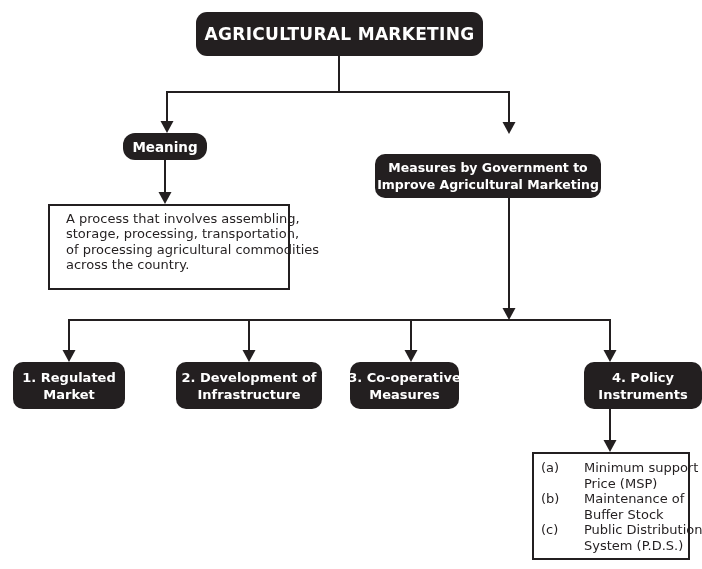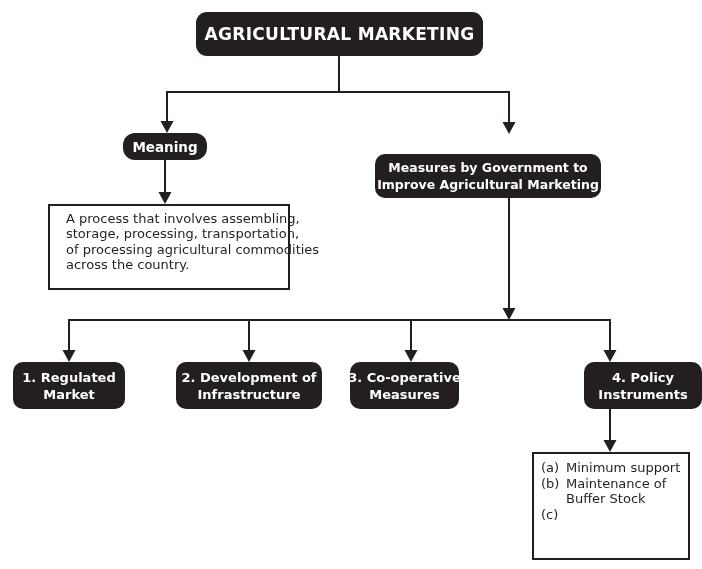--- a/index.html
+++ b/index.html
@@ -90,21 +90,21 @@
   .policy-box {
     left: 532px; top: 452px; width: 158px; height: 108px;
     padding: 6px 4px 6px 7px;
     line-height: 15.6px;
   }
   .policy-item { display: flex; }
   .policy-marker {
     flex: 0 0 25px;
     white-space: nowrap;
   }
-  .policy-text .line { white-space: nowrap; }
+  .policy-text .line { white-space: nowrap; margin-left: 18px; }
 </style>
 </head>
 <body>
 
 <div class="canvas">
 
   <svg class="connectors" viewBox="0 0 702 569" xmlns="http://www.w3.org/2000/svg">
 
     <g>
       <path d="M339 56 V92 M167 92 H509"></path>
@@ -191,27 +191,32 @@
   <div class="node row-node row-node-4">
       <div class="line">4. Policy</div>
       <div class="line">Instruments</div>
     </div>
 
   <div class="detail-box policy-box">
     <div class="policy-item">
       <span class="policy-marker">(a)</span>
       <div class="policy-text">
           <div class="line">Minimum support</div>
+          <div class="line">Price (MSP)</div>
         </div>
     </div>
     <div class="policy-item">
       <span class="policy-marker">(b)</span>
       <div class="policy-text">
           <div class="line">Maintenance of</div>
           <div class="line">Buffer Stock</div>
         </div>
     </div>
     <div class="policy-item">
       <span class="policy-marker">(c)</span>
+      <div class="policy-text">
+          <div class="line">Public Distribution</div>
+          <div class="line">System (P.D.S.)</div>
+        </div>
     </div>
   </div>
 
 </div>
 
 </body></html>

